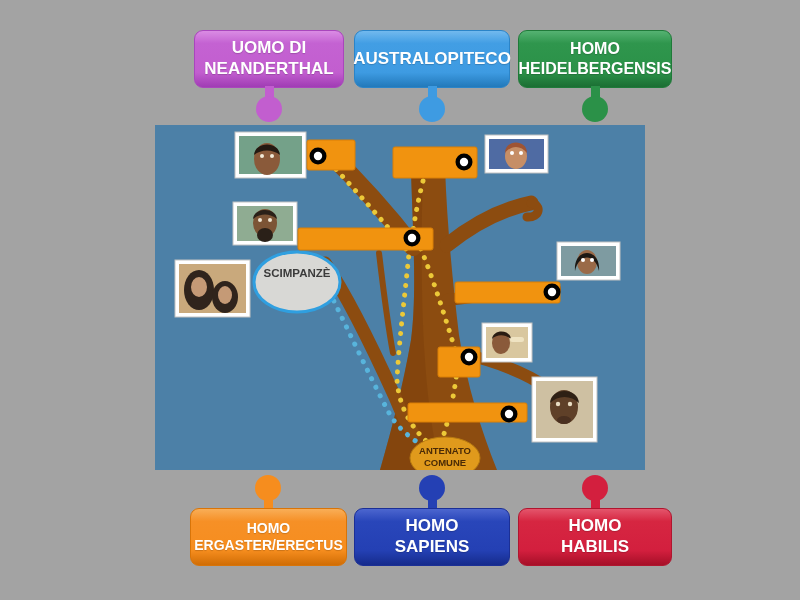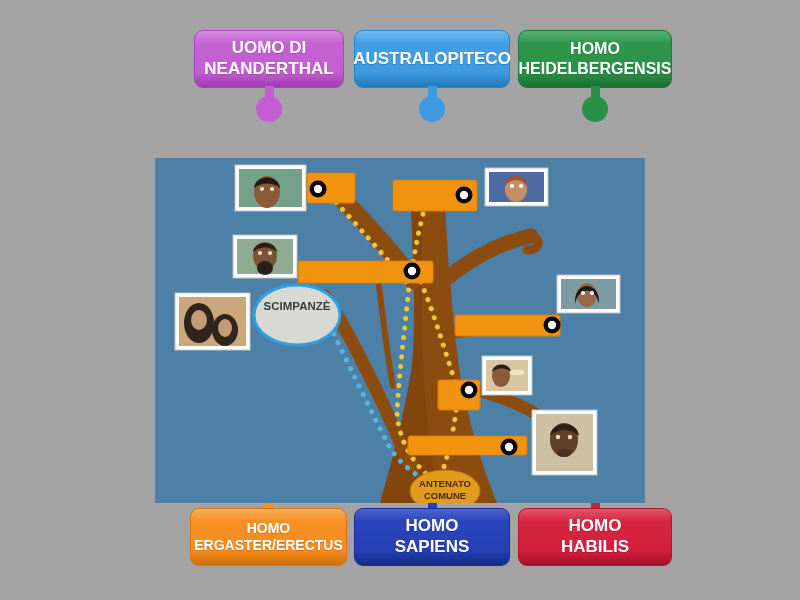--- a/index.html
+++ b/index.html
@@ -1,21 +1,21 @@
 <!DOCTYPE html>
 <html><head>
 <meta charset="utf-8">
 <style>
   html,body{margin:0;padding:0;}
   .page{
     position:relative; width:800px; height:600px; background:#a3a3a3;
     font-family:"Liberation Sans", sans-serif; overflow:hidden;padding-left:32px;
   }
   .scene{
-    position:absolute; left:155px; top:125px; width:490px; height:345px;margin-top:33px;
+    position:absolute; left:155px; top:125px; width:490px; height:345px;
   }
   .label-group{ position:absolute; }
   .tag{
     position:absolute; box-sizing:border-box; border-radius:9px;
     color:#fff; font-weight:bold; text-align:center;
     display:flex; align-items:center; justify-content:center;
     white-space:pre-line; line-height:1.22; font-size:17px; padding:0 3px;
     text-shadow:0 1px 1px rgba(0,0,0,.18);
   }
   .stem{ position:absolute; width:9px; }

